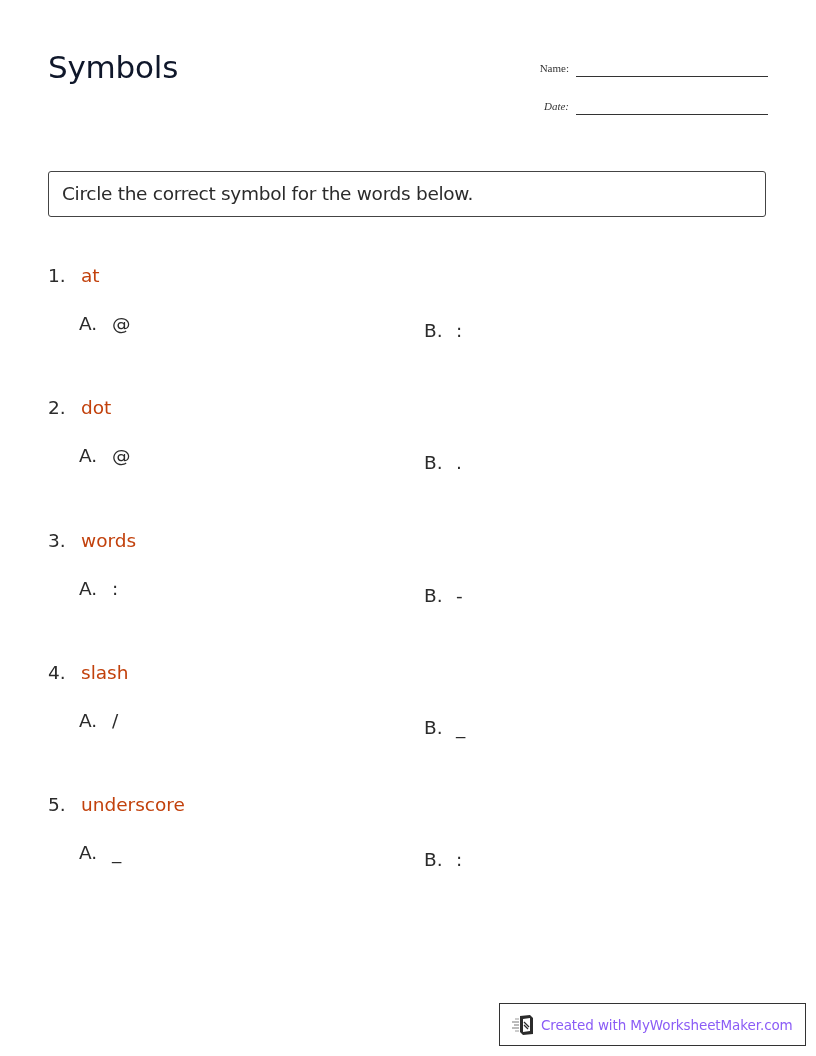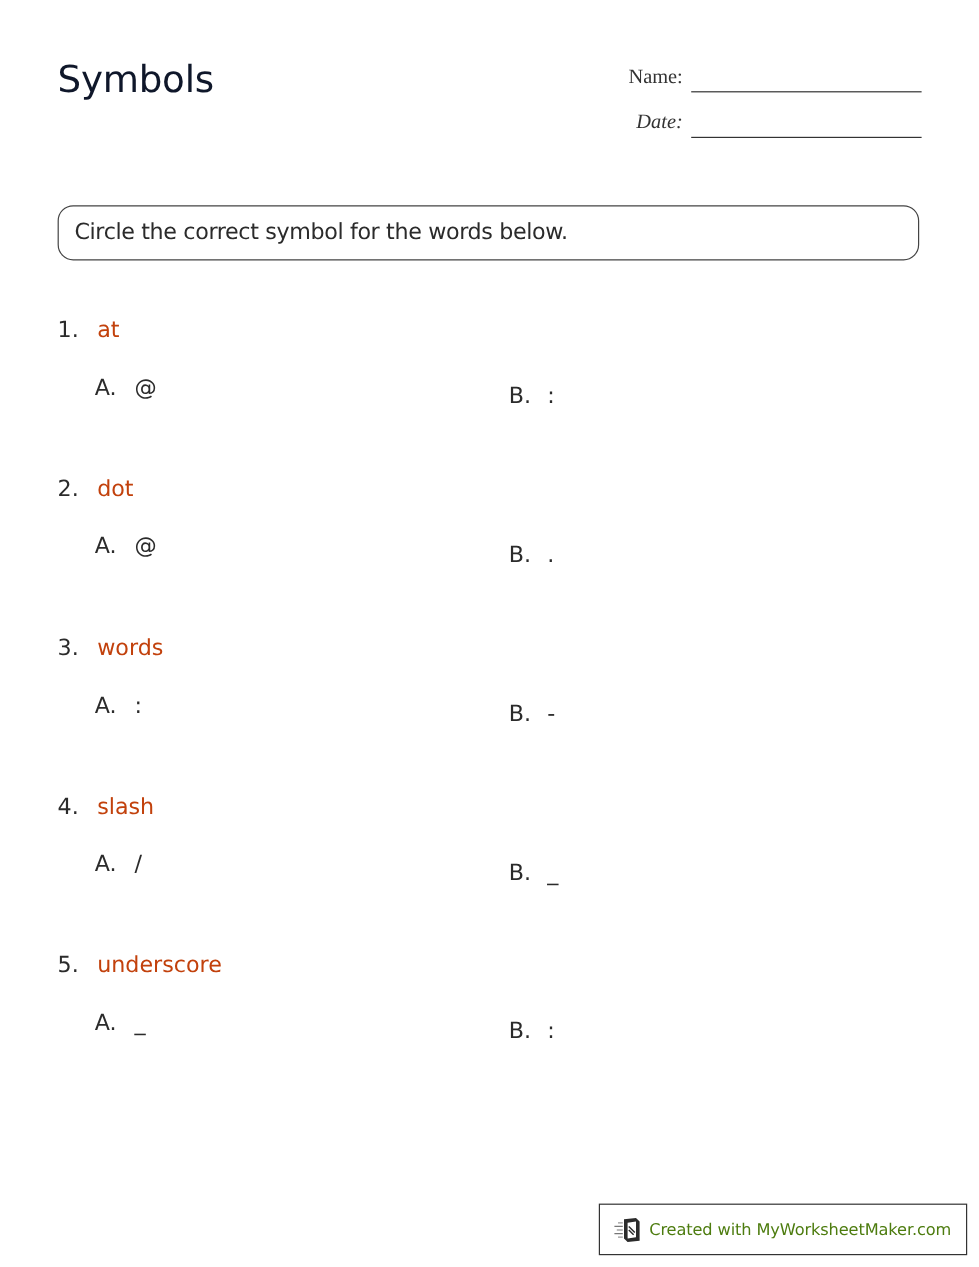--- a/index.html
+++ b/index.html
@@ -30,40 +30,40 @@
       position: absolute;
       left: 480px;
       width: 288px;
       height: 26px;
     }
     .field-label {
       position: absolute;
       right: 199px;
       bottom: 3px;
       font-family: "Liberation Serif", serif;
-      font-size: 17px;
+      font-size: 11px;
       color: #333;
       white-space: nowrap;
     }
     .field-line {
       position: absolute;
       left: 96px;
       right: 0;
       bottom: 0;
       height: 0;
       border-bottom: 1.3px solid #333;
     }
     .instructions {
       position: absolute;
       left: 48px;
       top: 171px;
       width: 718px;
       height: 46px;
       border: 1.3px solid #444;
-      border-radius: 13px;
+      border-radius: 3px;
       box-sizing: border-box;
     }
     .instructions-text {
       position: absolute;
       left: 13px;
       top: 10px;
       font-size: 18.5px;
       line-height: 24px;
       color: #2b2b2b;
       letter-spacing: -0.3px;
@@ -130,21 +130,21 @@
       top: 10px;
       width: 24px;
       height: 22px;
     }
     .footer-text {
       position: absolute;
       left: 41px;
       top: 11px;
       font-size: 13.5px;
       line-height: 20px;
-      color: #4d7c0f;
+      color: #8b5cf6;
       white-space: nowrap;
       letter-spacing: -0.1px;
     }
   </style>
 </head>
 <body>
 
 <h1 class="title">Symbols</h1>
 
 <div class="field-row" style="top:51px;">

